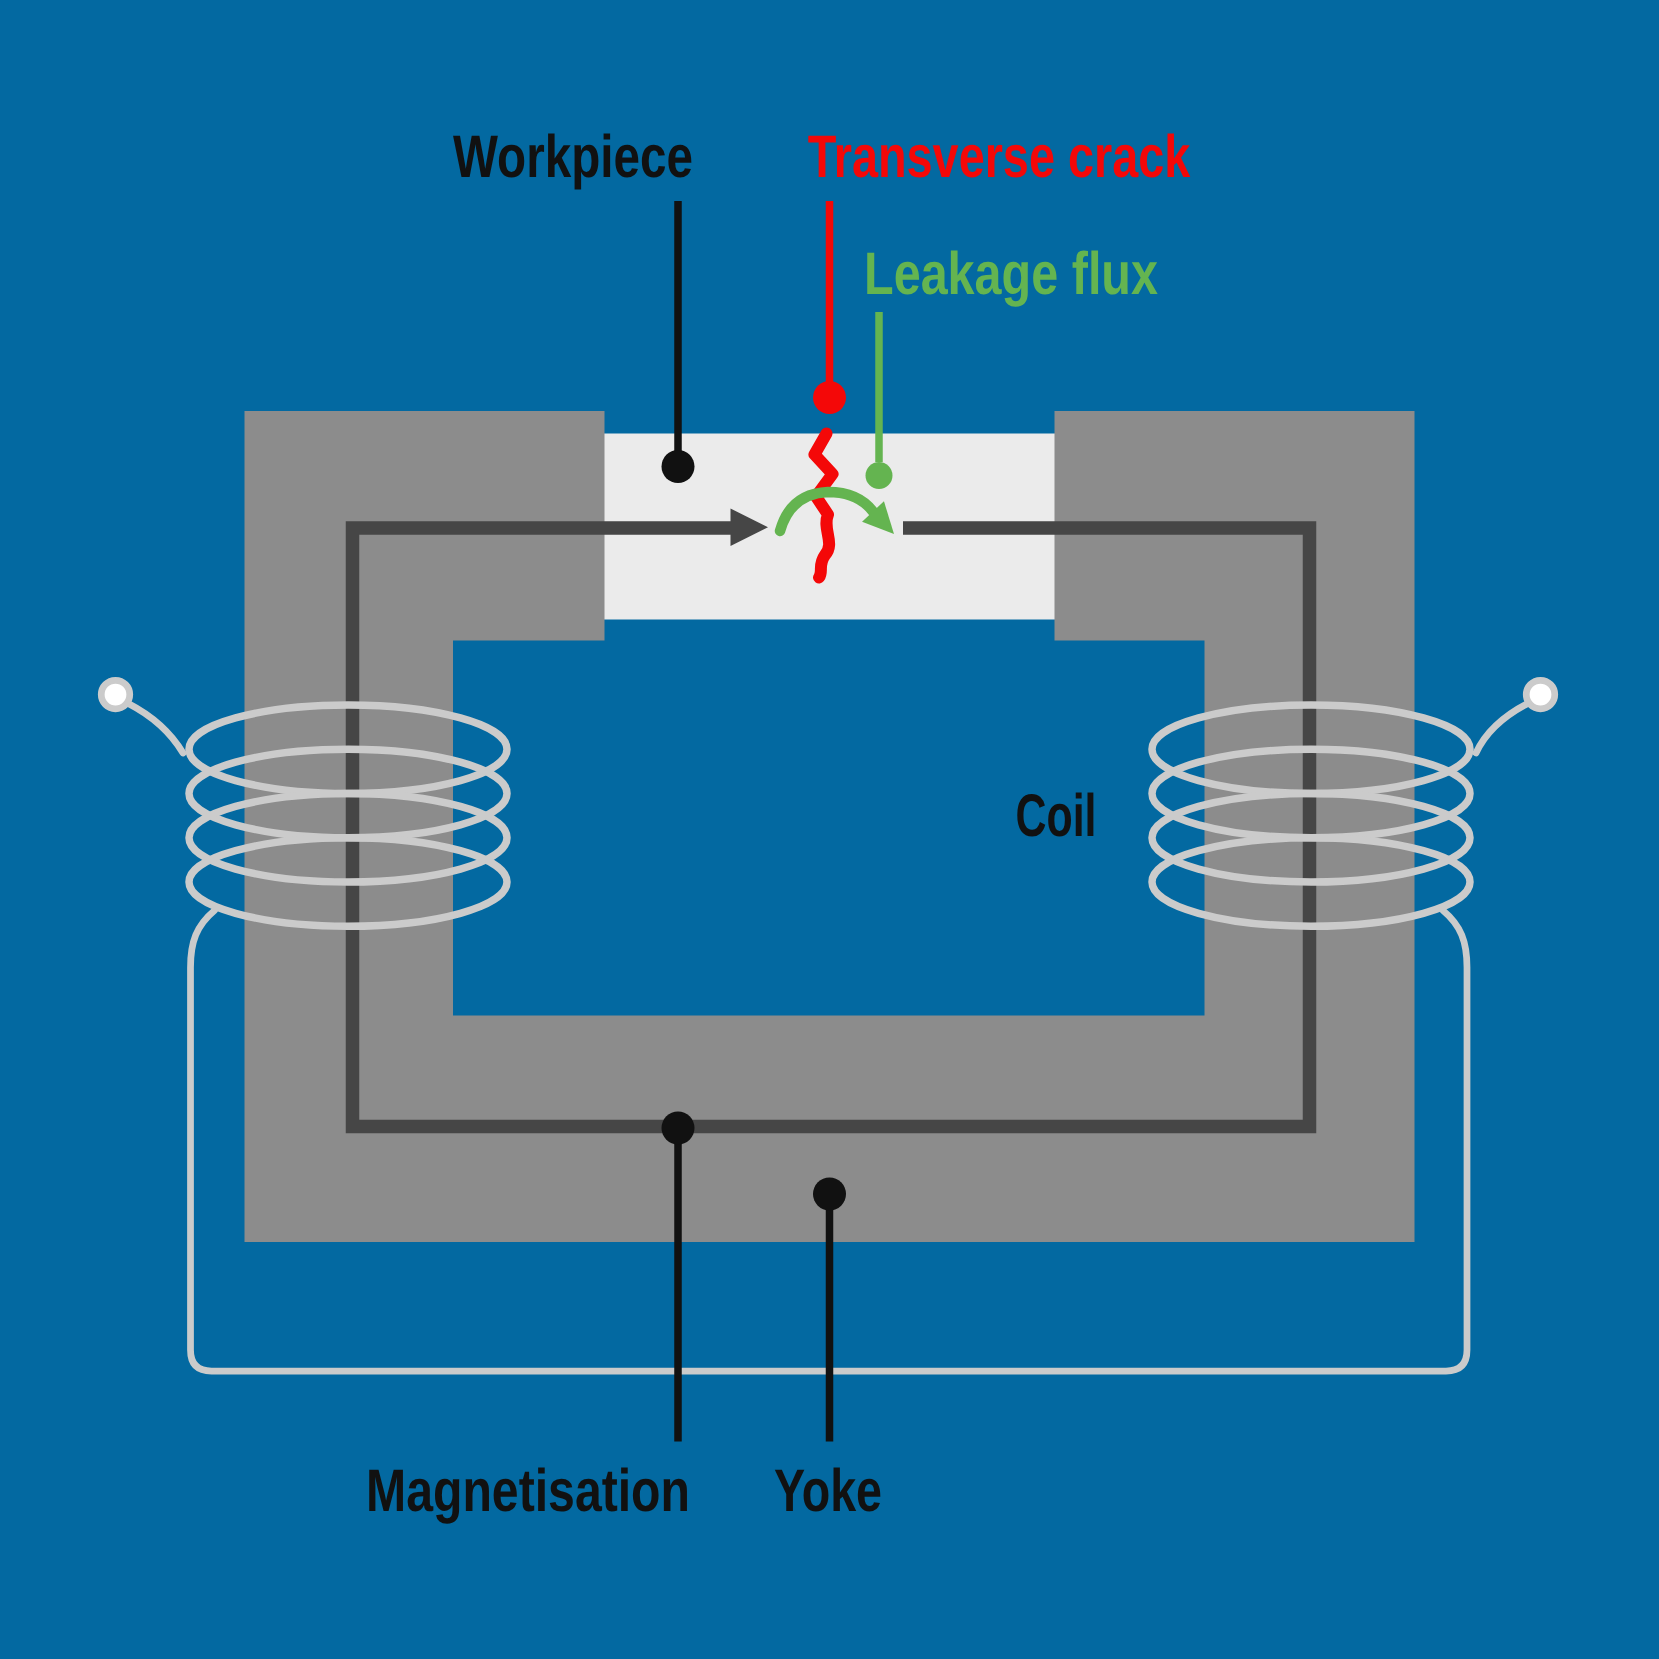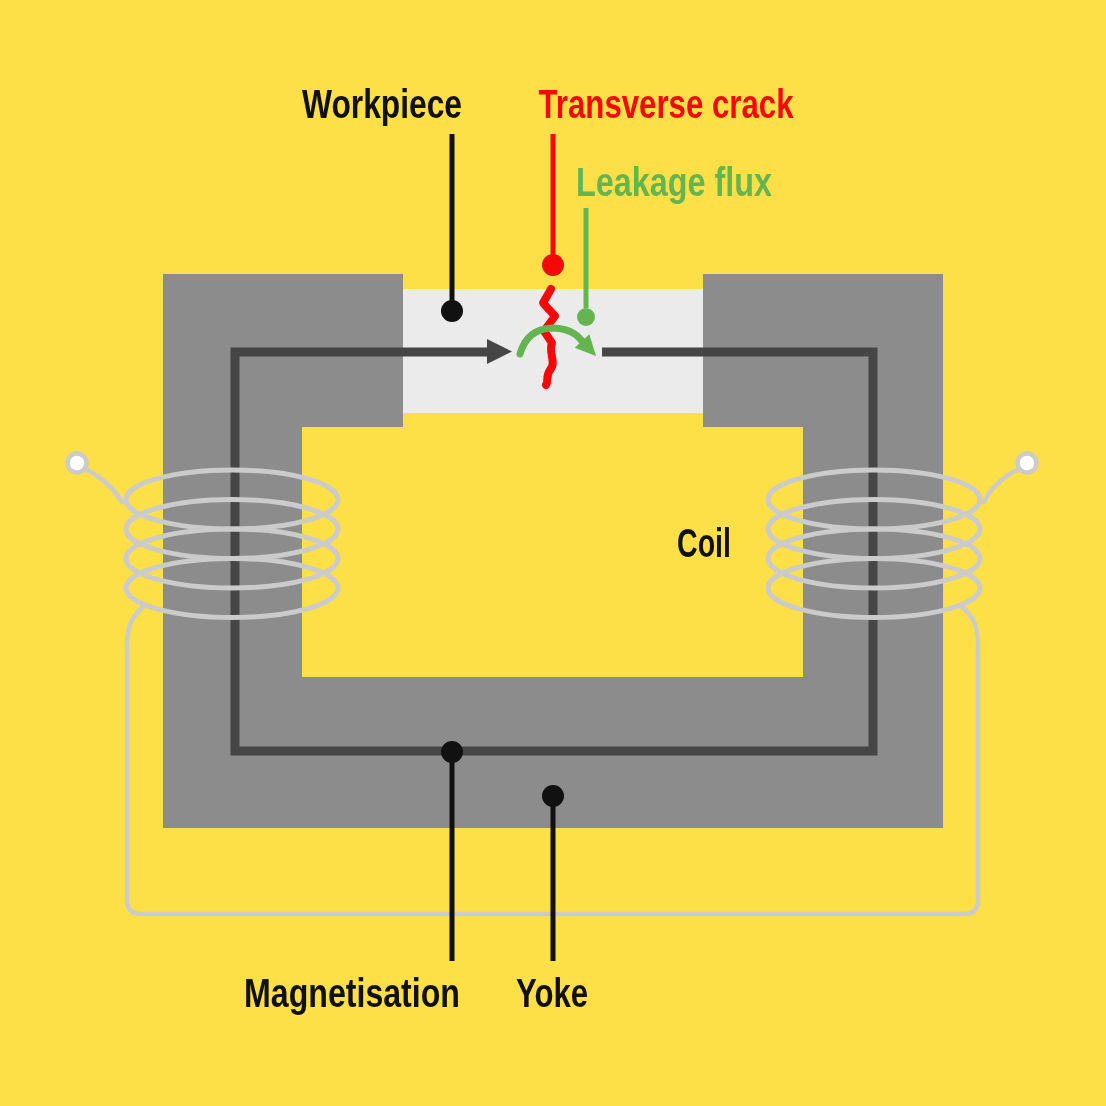--- a/index.html
+++ b/index.html
@@ -1,16 +1,16 @@
 <!DOCTYPE html>
 <html><head>
 <meta charset="utf-8">
 <style>
   html,body{margin:0;padding:0;background:#ffffff;}
-  .stage{position:relative;width:1106px;height:1106px;background:#fde047;overflow:hidden;}
+  .stage{position:relative;width:1106px;height:1106px;background:#0369a1;overflow:hidden;}
   svg{display:block;}
   .label{font-family:"Liberation Sans",sans-serif;font-weight:700;font-size:40px;}
   .wire{fill:none;stroke-linecap:round;}
 </style>
 </head>
 <body>
 
 <div class="stage">
 <svg width="1106" height="1106" viewBox="0 0 1106 1106">
 

